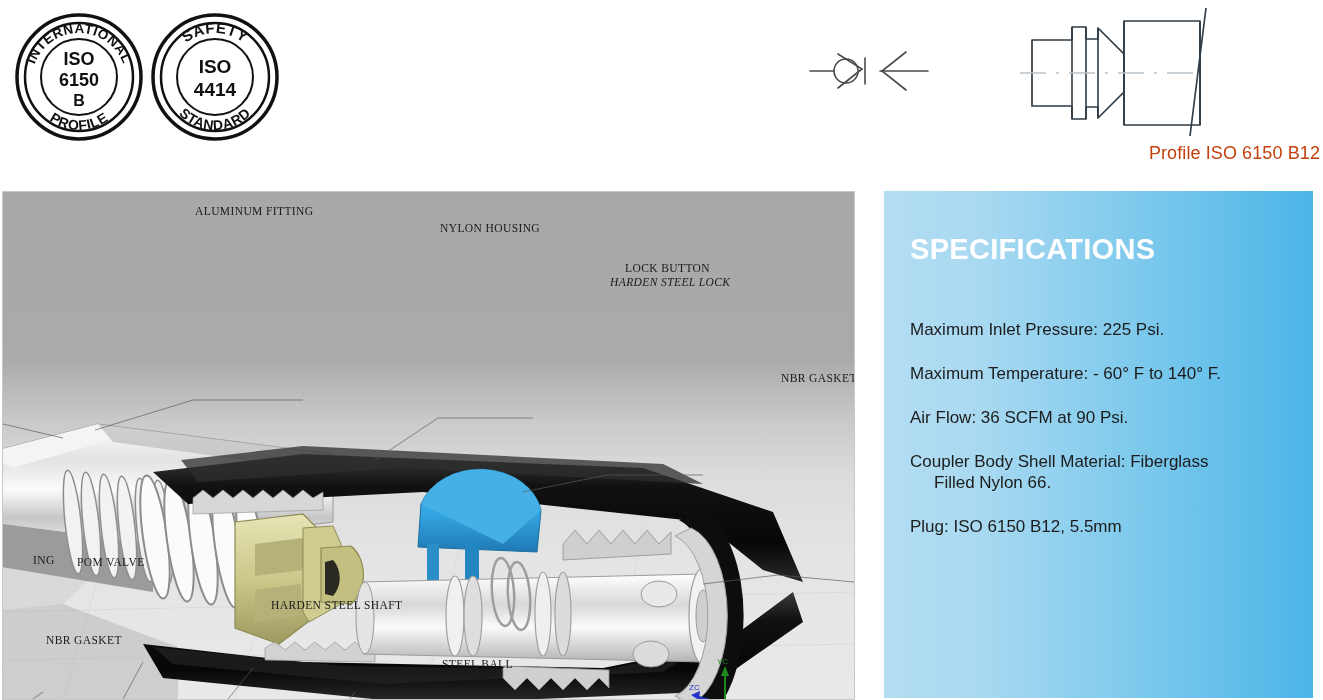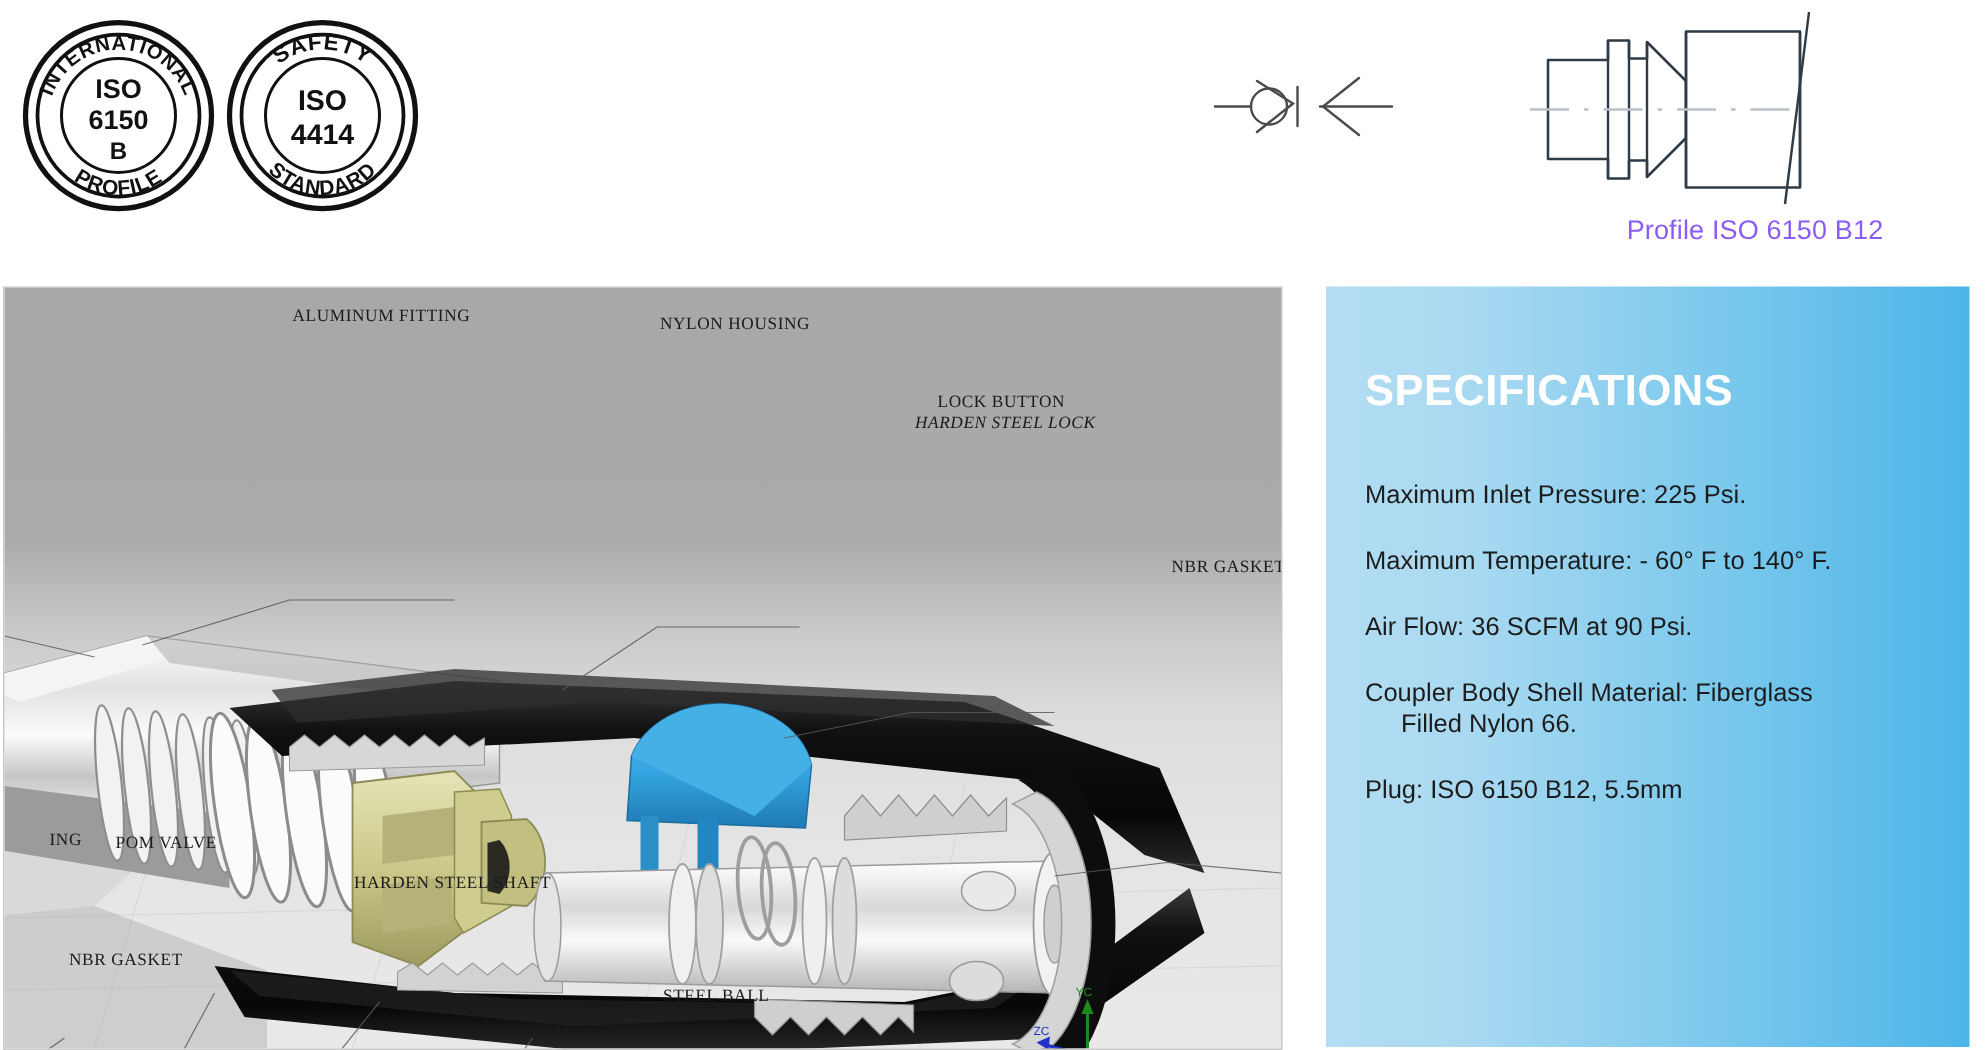--- a/index.html
+++ b/index.html
@@ -46,23 +46,23 @@
     position: absolute;
     left: 1020px; top: 8px;
     width: 290px; height: 130px;
   }
   #plug-profile-drawing svg { display:block; width:100%; height:100%; }
 
   #plug-profile-caption {
     position: absolute;
     left: 1020px; top: 143px;
     width: 300px;
-    text-align: center;
+    text-align: right;
     font-size: 18px;
-    color: #8b5cf6;
+    color: #c2410c;
     letter-spacing: 0.1px;
   }
 
   
   #cutaway-panel {
     position: absolute;
     left: 2px; top: 191px;
     width: 851px; height: 507px;
     border: 1px solid #c8c8c8;
     overflow: hidden;
@@ -88,21 +88,20 @@
     background: linear-gradient(to right, #b3ddf3 0%, #a9d9f1 22%, #7ac8ec 62%, #4cb5e8 100%);
     padding: 0;
   }
   #specs-title {
     position: absolute;
     left: 26px; top: 42px;
     color: #ffffff;
     font-size: 29px;
     font-weight: bold;
     letter-spacing: 0.3px;
-    margin-top: 12px;
   }
   #specs-list {
     position: absolute;
     left: 26px; top: 108px;
     width: 385px;
   }
   .spec-item {
     color: #1c1c1c;
     font-size: 17px;
     line-height: 21px;
@@ -360,27 +359,27 @@
       <line x1="775" y1="383" x2="851" y2="390"></line>
       <line x1="100" y1="544" x2="140" y2="470"></line>
       <line x1="0" y1="528" x2="40" y2="500"></line>
       <line x1="128" y1="628" x2="250" y2="476"></line>
       <line x1="300" y1="572" x2="352" y2="500"></line>
       <line x1="470" y1="648" x2="546" y2="592"></line>
     </g>
   </svg>
 
 <div class="dim-label" style="left: 192px; top: 12px;">ALUMINUM FITTING</div>
-    <div class="dim-label" style="left: 437px; top: 17px;">NYLON HOUSING</div>
+    <div class="dim-label" style="left: 437px; top: 29px;">NYLON HOUSING</div>
     <div class="dim-label" style="left: 622px; top: 69px;">LOCK BUTTON</div>
     <div class="dim-label" style="left: 607px; top: 83px; font-style: italic;">HARDEN STEEL LOCK</div>
     <div class="dim-label" style="left: 778px; top: 179px;">NBR GASKET</div>
     <div class="dim-label" style="left: 0px; top: 361px; padding-left: 30px;">ING</div>
     <div class="dim-label" style="left: 74px; top: 363px;">POM VALVE</div>
-    <div class="dim-label" style="left: 233px; top: 390px;">HARDEN STEEL SHAFT</div>
+    <div class="dim-label" style="left: 233px; top: 406px; padding-left: 35px;">HARDEN STEEL SHAFT</div>
     <div class="dim-label" style="left: 43px; top: 441px;">NBR GASKET</div>
     <div class="dim-label" style="left: 439px; top: 465px;">STEEL BALL</div>
   </div>
 
 <div id="specs-panel">
   <div id="specs-title">SPECIFICATIONS</div>
   <div id="specs-list">
       <div class="spec-item"><span>Maximum Inlet Pressure: 225 Psi.</span></div>
       <div class="spec-item"><span>Maximum Temperature: - 60° F to 140° F.</span></div>
       <div class="spec-item"><span>Air Flow: 36 SCFM at 90 Psi.</span></div>

